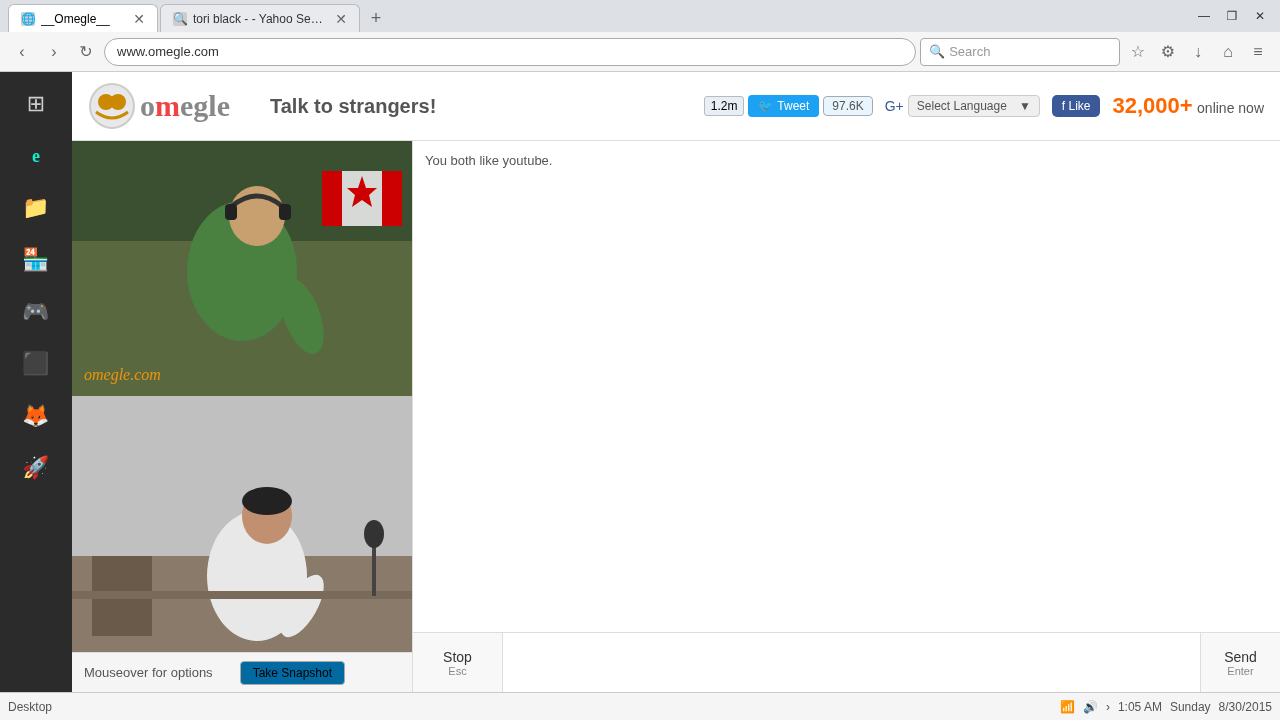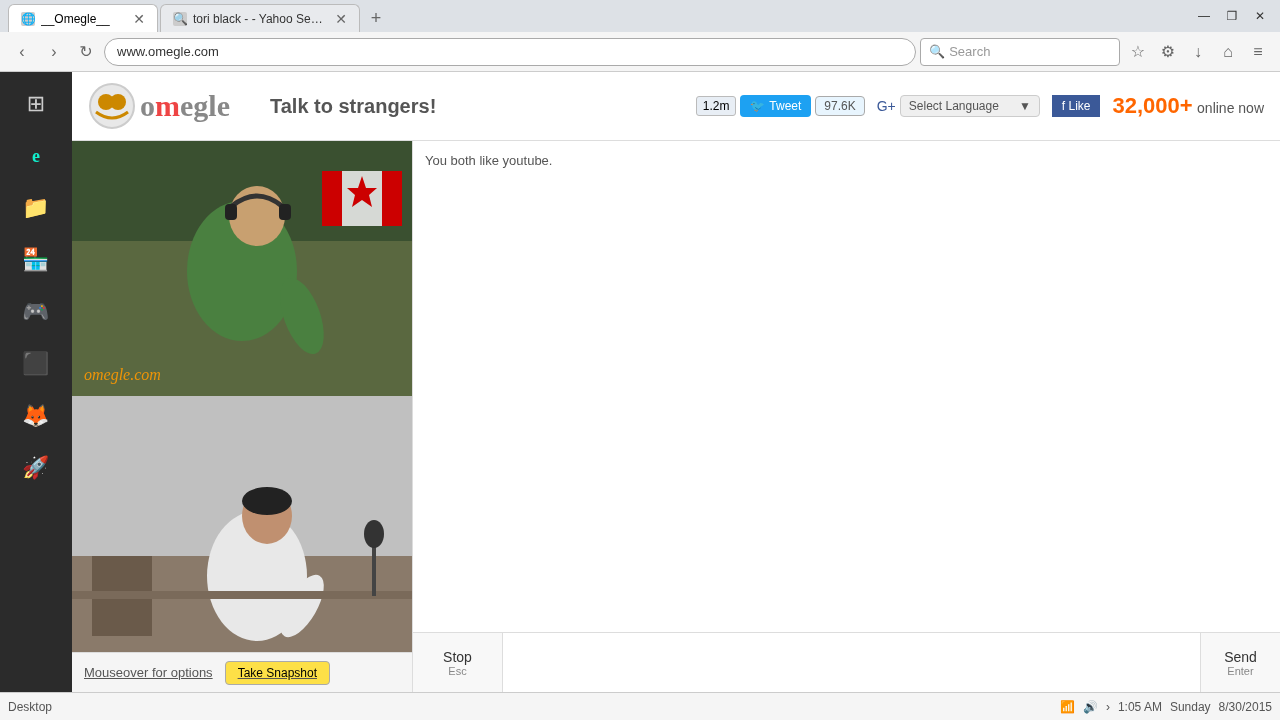--- a/index.html
+++ b/index.html
@@ -171,29 +171,29 @@
       border: 1px solid #aaa;
       color: #555;
       font-size: 12px;
       padding: 2px 8px;
       border-radius: 4px;
     }
     .fb-btn {
       background: #3b5998;
       color: #fff;
       border: none;
-      border-radius: 0;
+      border-radius: 5px;
       padding: 4px 10px;
       font-size: 12px;
       cursor: pointer;
     }
     .select-lang {
       display: flex;
       align-items: center;
-      gap: 20px;
+      gap: 12px;
       font-size: 12px;
       color: #555;
       cursor: pointer;
       border: 1px solid #ccc;
       padding: 3px 8px;
       border-radius: 4px;
     }
     .online-count {
       font-size: 22px;
       font-weight: bold;
@@ -241,28 +241,27 @@
       background: linear-gradient(180deg, #3a4a3a 0%, #4a6040 40%, #5a7050 60%, #8a6030 80%, #6a5030 100%);
       position: relative;
     }
 
     .snapshot-bar {
       height: 40px;
       background: #f5f5f5;
       display: flex;
       align-items: center;
       padding: 4px 12px;
-      gap: 12px;
+      gap: 27px;
       border-top: 1px solid #ddd;
       font-size: 13px;
       color: #555;
-      text-decoration: underline;
     }
     .snapshot-btn {
-      background: #fde047;
+      background: #0369a1;
       border: 1px solid #aaa;
       border-radius: 4px;
       padding: 4px 12px;
       font-size: 12px;
       cursor: pointer;
     }
 
     .chat-right {
       flex: 1;
       display: flex;

